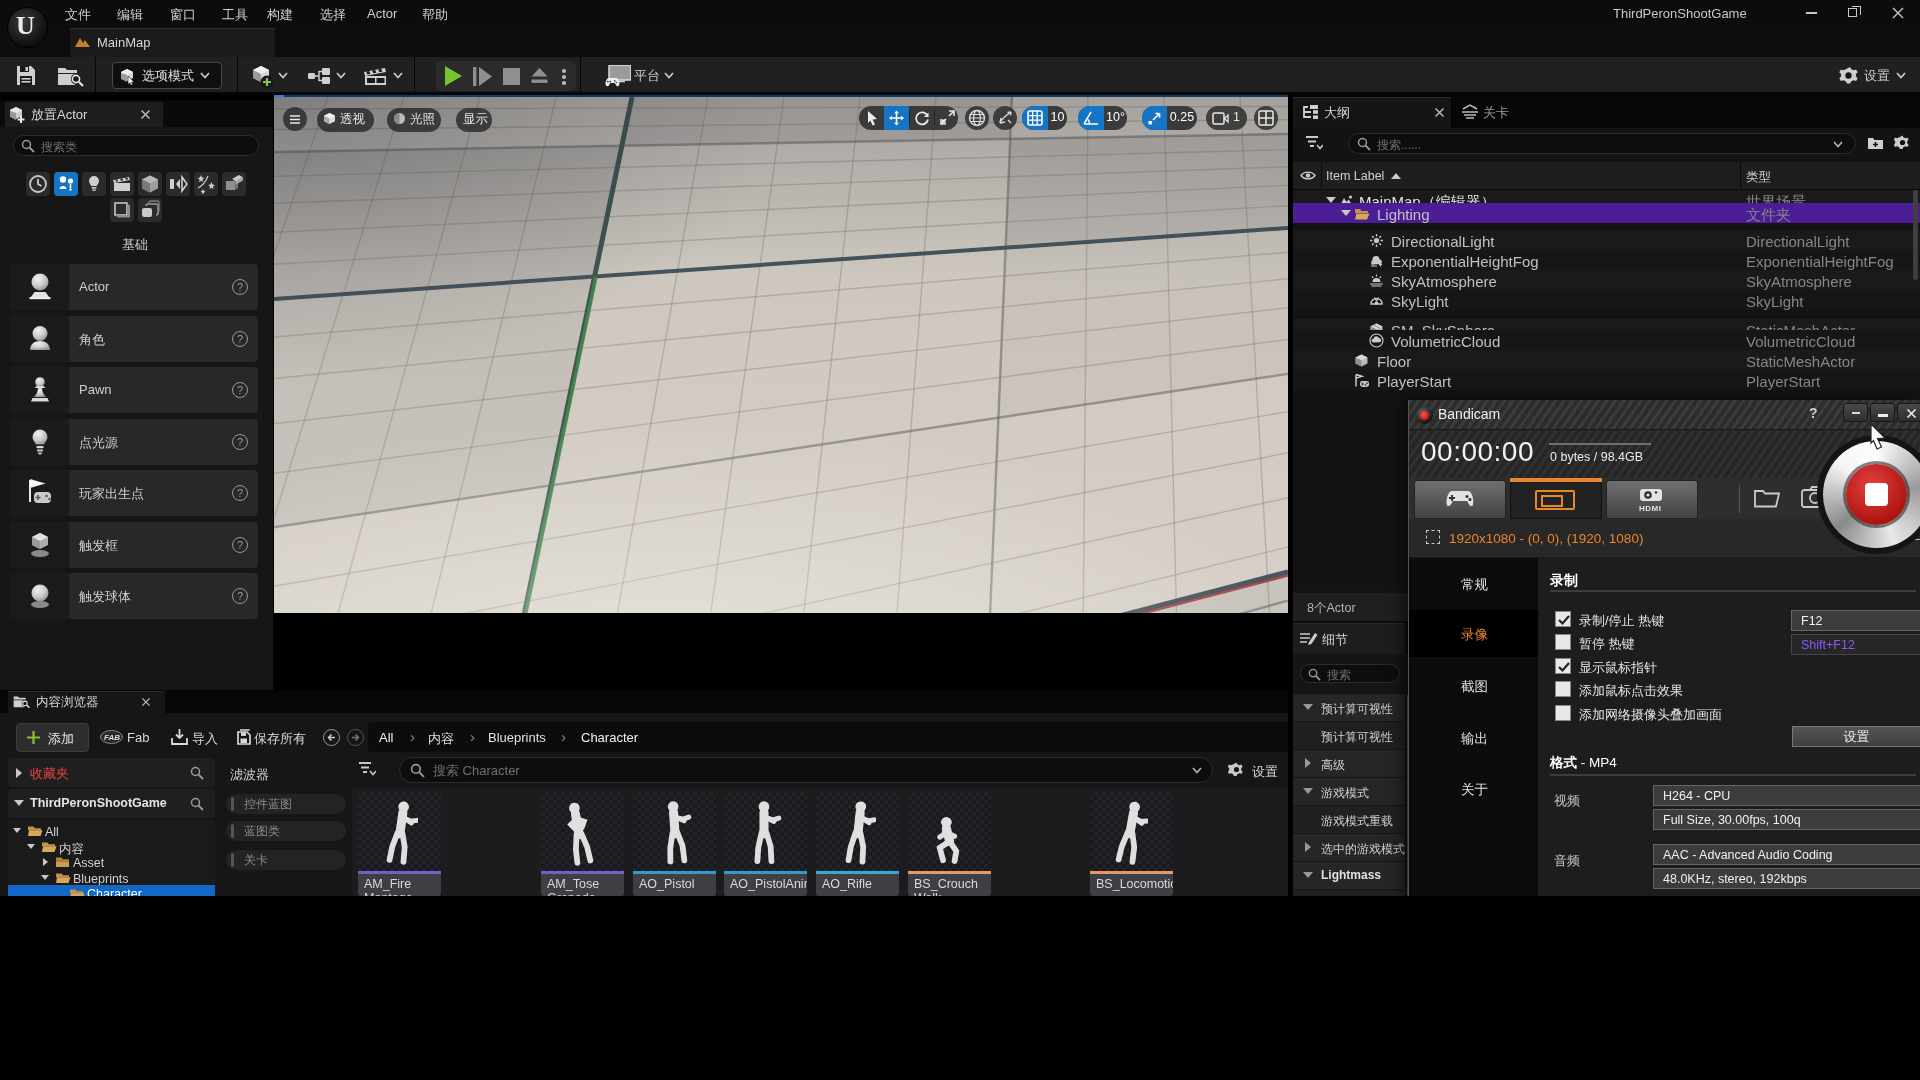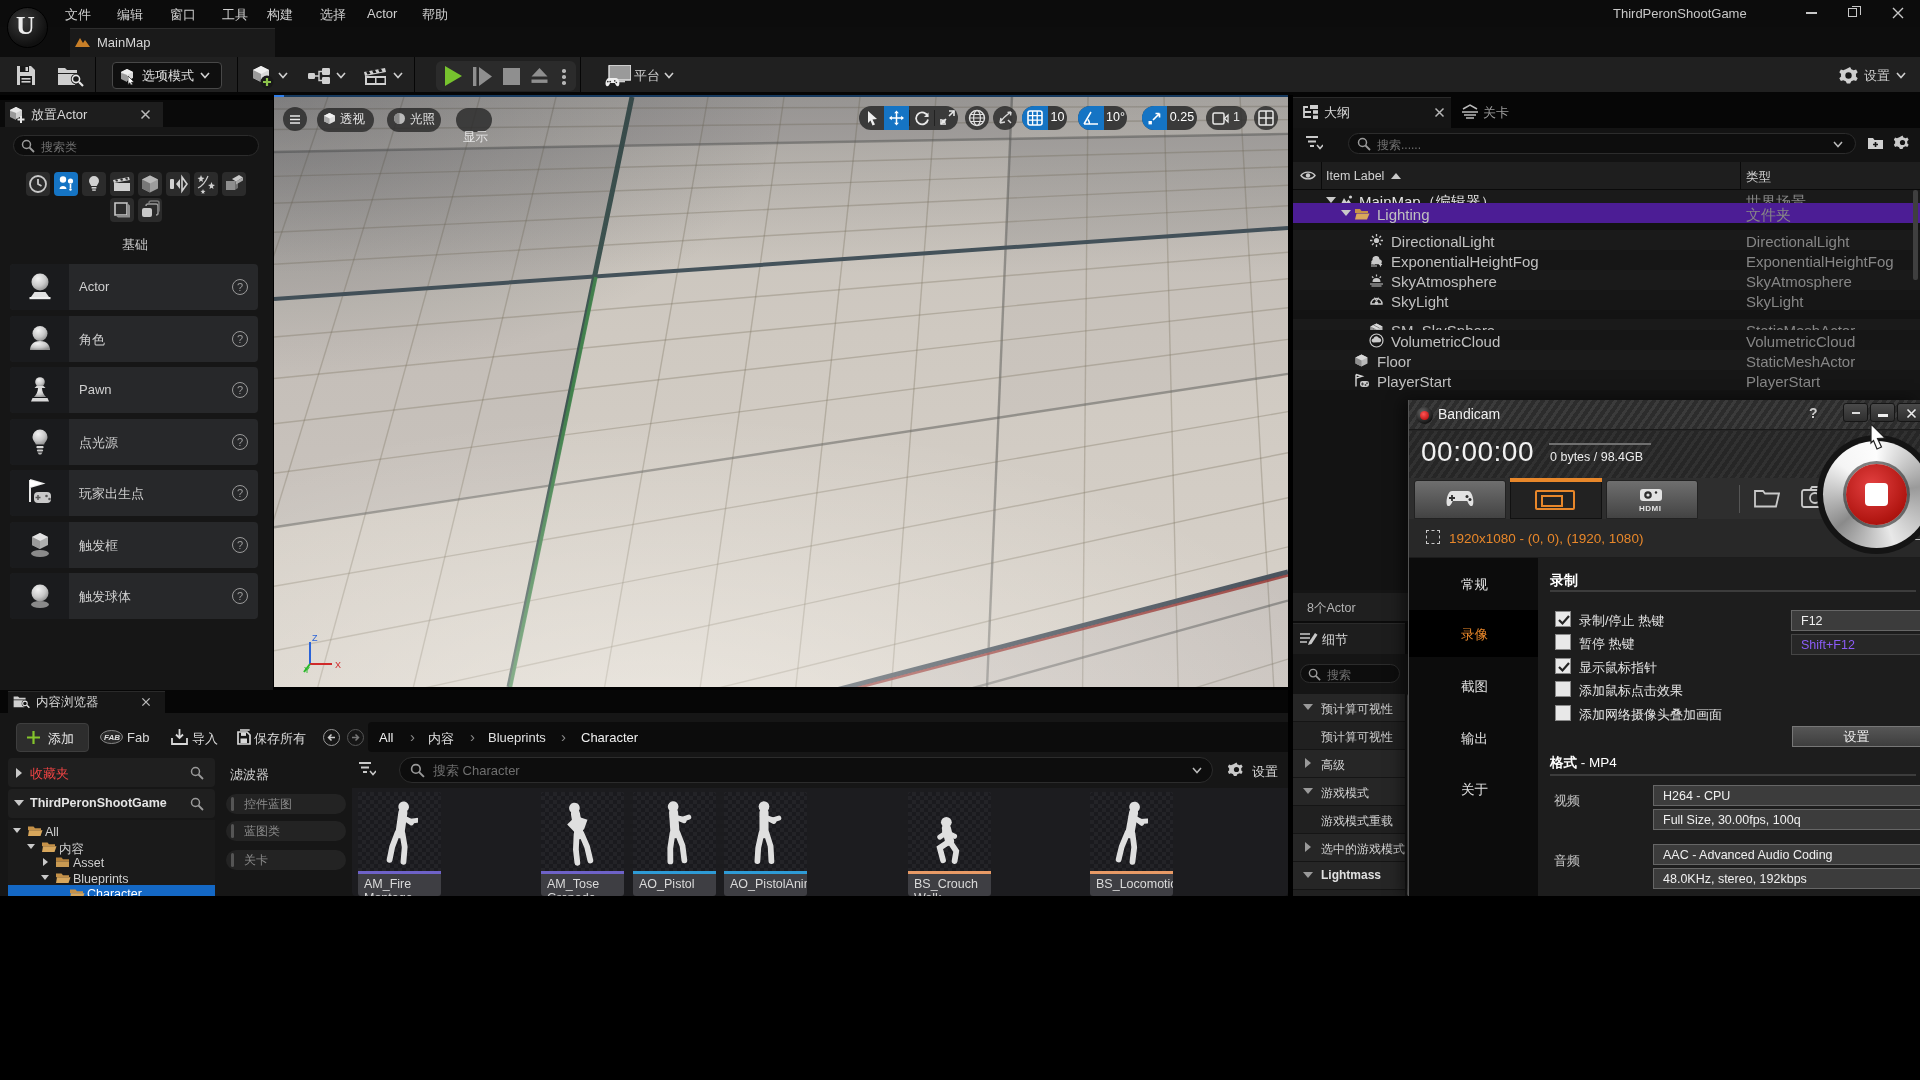--- a/index.html
+++ b/index.html
@@ -357,21 +357,21 @@
           <stop offset="0%" stop-color="#f2f2f2"></stop>
           <stop offset="60%" stop-color="#c8c8c8"></stop>
           <stop offset="100%" stop-color="#8f8f8f"></stop>
         </radialGradient>
       </defs>
     </svg>
 </div>
 
 <div class="abs" style="left:274px;top:95px;width:1014px;height:2px;background:#16395e"></div>
 <div class="abs" style="left:274px;top:95px;width:10px;height:2px;background:#2e7de8"></div>
-<div class="abs" id="viewport" style="left:274px;top:97px;width:1014px;height:590px;overflow:hidden;background:#cdc7bf">
+<div class="abs" id="viewport" style="left:274px;top:97px;width:1014px;height:516px;overflow:hidden;background:#cdc7bf">
  <svg class="abs" style="left:0;top:0" width="1014" height="590" viewBox="0 0 1014 590">
       <defs>
         <linearGradient id="fbase" x1="0" y1="0" x2="0" y2="1">
           <stop offset="0" stop-color="#c6c1ba"></stop>
           <stop offset="40%" stop-color="#cfc9c1"></stop>
           <stop offset="100%" stop-color="#d8d2ca"></stop>
         </linearGradient>
       </defs>
       <rect width="1014" height="590" fill="url(#fbase)"></rect>
       <polygon points="-42.9,55.7 347.8,48.8 320.5,179.5 -100.4,209.0" fill="rgba(92,92,98,0.16)"></polygon>
@@ -435,21 +435,21 @@
       <span style="position:absolute;left:23px;top:3px">透视</span>
     </div>
  <div class="abs chip" style="left:113px;top:11px;width:54px">
       <svg width="13" height="13" viewBox="0 0 13 13" style="margin:4px 0 0 6px">
         <circle cx="6.5" cy="6.5" r="5.5" fill="#bbb"></circle>
         <path d="M6.5 1 a5.5 5.5 0 0 0 0 11z" fill="#888"></path>
       </svg>
       <span style="position:absolute;left:23px;top:3px">光照</span>
     </div>
  <div class="abs chip" style="left:182px;top:11px;width:36px">
-      <span style="position:absolute;left:7px;top:21px">显示</span>
+      <span style="position:absolute;left:7px;top:3px">显示</span>
     </div>
 
  <div class="abs" style="left:585px;top:9px;width:99px;height:24px;background:#3a3a3a;border-radius:12px;overflow:hidden">
    <div class="abs" style="left:24.7px;top:0;width:25px;height:24px;background:#1574c4"></div>
    <div class="abs" style="left:49.9px;top:4px;width:1px;height:16px;background:#222"></div>
       <div class="abs" style="left:75px;top:4px;width:1px;height:16px;background:#222"></div>
    <svg class="abs" style="left:6px;top:4px" width="15" height="16" viewBox="0 0 15 16">
         <path d="M3 1 L12 9 L7.5 9.5 L10 14.5 L7.5 15.5 L5.5 10.5 L3 13z" fill="#efefef"></path>
       </svg>
    <svg class="abs" style="left:30px;top:4px" width="15" height="16" viewBox="0 0 16 16">
@@ -887,20 +887,29 @@
     </div>
  <div class="tile" style="left:724px">
       <div class="th">
         <svg class="abs" style="left:22px;top:8px" width="36" height="66" viewBox="0 0 40 80">
           <use href="#figaim"></use>
         </svg>
       </div>
       <div class="bar" style="background:#2e9bd6"></div>
       <div class="tn">AO_PistolAnim</div>
     </div>
+ <div class="tile" style="left:816px">
+      <div class="th">
+        <svg class="abs" style="left:24px;top:8px" width="36" height="66" viewBox="0 0 40 80">
+          <use href="#figaim" transform="rotate(6 20 40)"></use>
+        </svg>
+      </div>
+      <div class="bar" style="background:#35a7e0"></div>
+      <div class="tn">AO_Rifle</div>
+    </div>
  <div class="tile" style="left:908px">
       <div class="th">
         <svg class="abs" style="left:22px;top:8px" width="36" height="66" viewBox="0 0 40 80">
           <use href="#figcrouch"></use>
         </svg>
       </div>
       <div class="bar" style="background:#e89a66"></div>
       <div class="tn">BS_Crouch<br>Walk</div>
     </div>
  <div class="tile" style="left:1090px">

